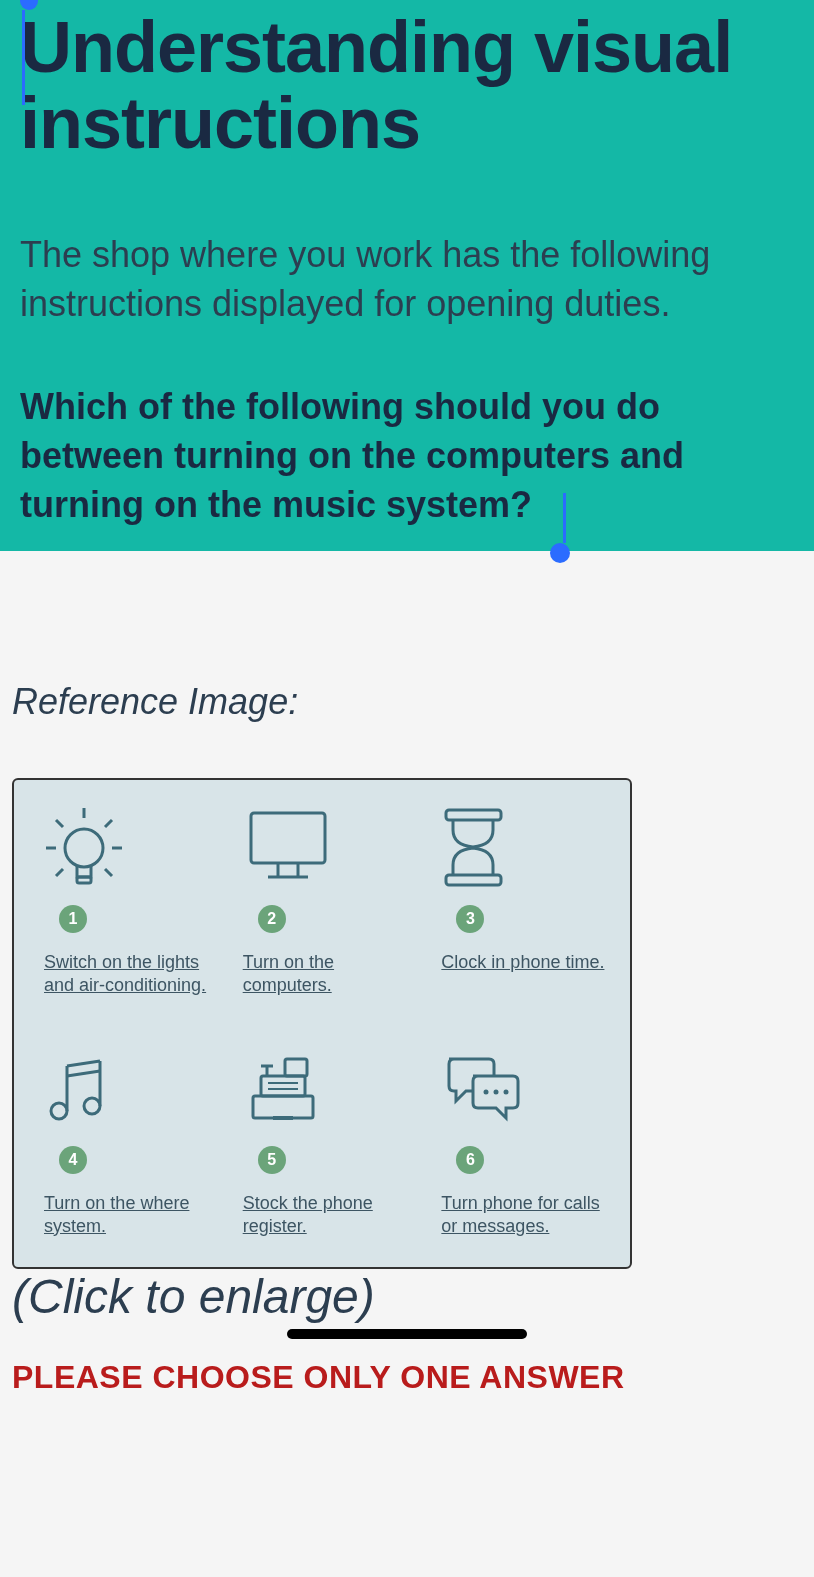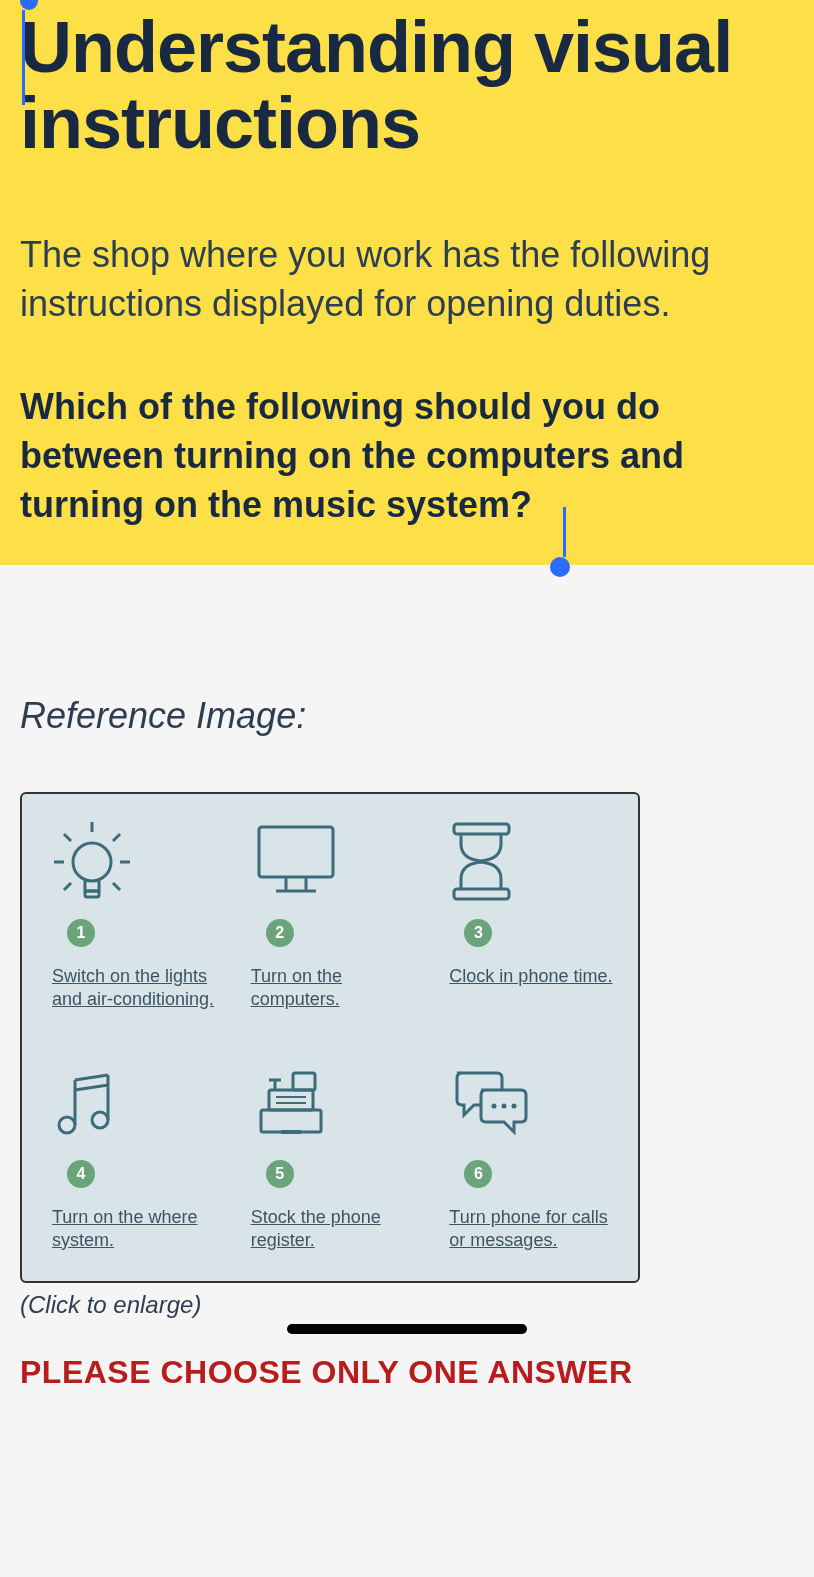--- a/index.html
+++ b/index.html
@@ -7,22 +7,22 @@
       padding: 0;
       box-sizing: border-box;
     }
     body {
       font-family: -apple-system, BlinkMacSystemFont, 'Segoe UI', Helvetica, Arial, sans-serif;
       background: #f5f5f5;
       width: 814px;
       position: relative;
     }
     .selection-area {
-      background: #fde047;
-      padding: 10px 20px 36px 20px;
+      background: #14b8a6;
+      padding: 10px 20px 22px 20px;
       position: relative;
     }
     .selection-handle-start {
       position: absolute;
       top: -8px;
       left: 20px;
       width: 18px;
       height: 18px;
       background: #2b6cff;
       border-radius: 50%;
@@ -67,21 +67,21 @@
       font-weight: 400;
     }
     .question {
       font-size: 36px;
       font-weight: 700;
       color: #1a2942;
       margin-top: 55px;
       line-height: 1.35;
     }
     .content-area {
-      padding: 0 20px;
+      padding: 0 12px;
     }
     .reference-label {
       font-size: 36px;
       font-style: italic;
       color: #2c3e50;
       margin-top: 130px;
       font-weight: 400;
     }
     .reference-image {
       margin-top: 55px;
@@ -133,24 +133,24 @@
     .step-label {
       font-size: 18px;
       color: #3d5563;
       margin-top: 18px;
       margin-left: 15px;
       line-height: 1.25;
       font-weight: 500;
       text-decoration: underline;
     }
     .enlarge {
-      font-size: 24px;
+      font-size: 48px;
       font-style: italic;
       color: #2c3e50;
-      margin-top: 8px;
+      margin-top: 0;
     }
     .choose-one {
       font-size: 32px;
       font-weight: 700;
       color: #b91c1c;
       margin-top: 35px;
       letter-spacing: 0.5px;
     }
     .home-indicator {
       position: absolute;

